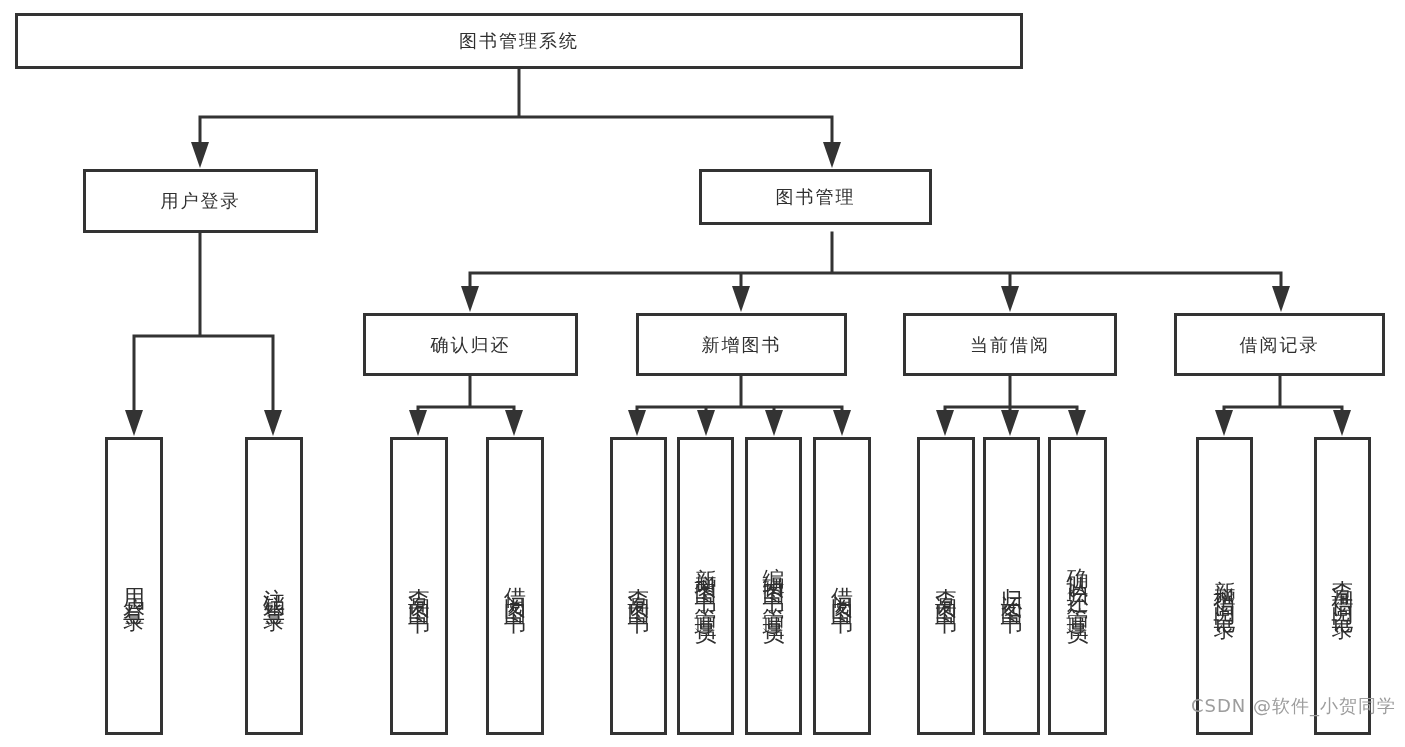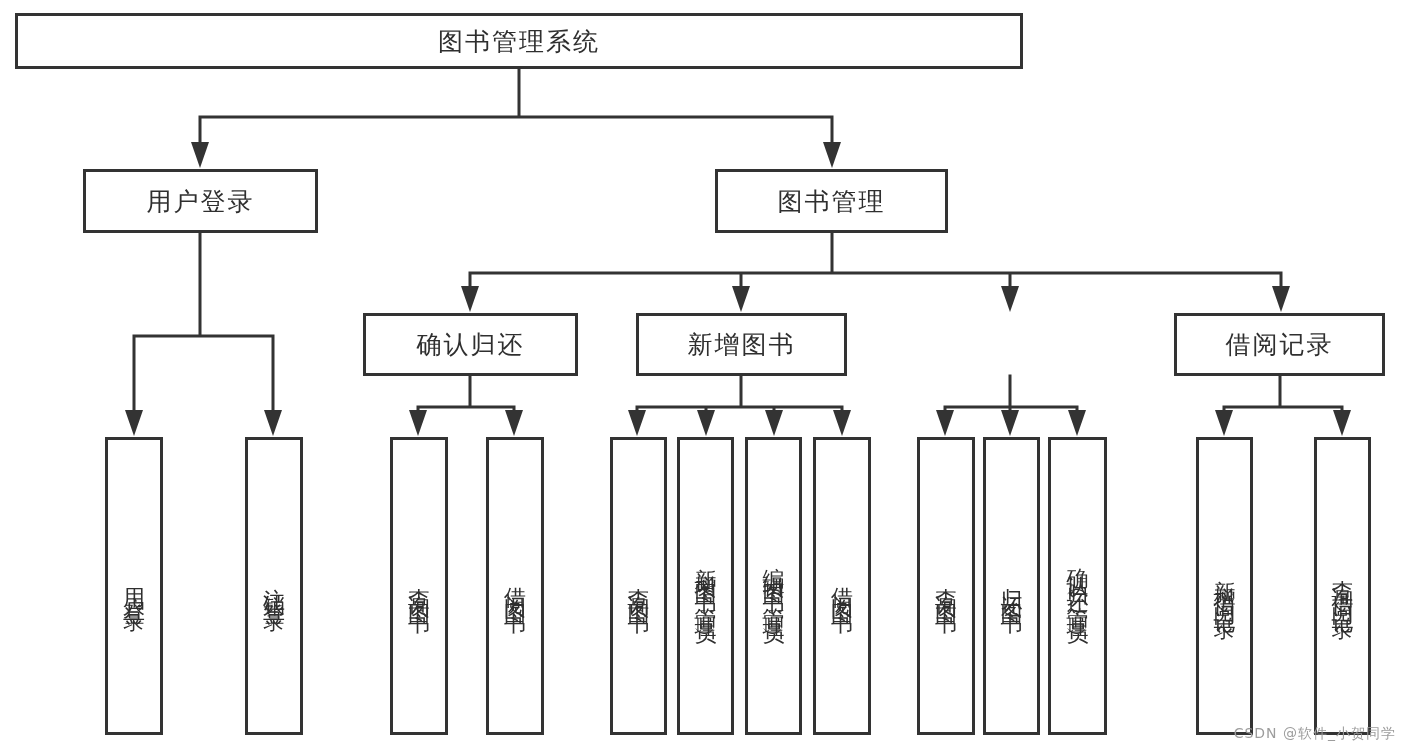--- a/index.html
+++ b/index.html
@@ -17,32 +17,32 @@
   }
   .wires{position:absolute;left:0;top:0;}
   .wire{stroke:var(--line-color);stroke-width:3;fill:none;stroke-linecap:square;}
   .arrow{fill:var(--line-color);stroke:none;}
   .node{
     position:absolute;background:var(--box-bg);
     border:3px solid var(--line-color);
     display:flex;align-items:center;justify-content:center;
     color:var(--text-color);
   }
-  .h-label{font-size:25px;letter-spacing:2px;white-space:nowrap;}
+  .h-label{font-size:18px;letter-spacing:2px;white-space:nowrap;}
   .v-label{
     writing-mode:vertical-rl;
     text-orientation:mixed;
     font-size:22px;
     letter-spacing:8px;
     line-height:1.1;
     white-space:nowrap;
   }
   .watermark{
-    position:absolute;top:725px;right:9px;
-    font-size:14px;color:var(--watermark-color);
+    position:absolute;top:694px;right:9px;
+    font-size:18px;color:var(--watermark-color);
     letter-spacing:1px;white-space:nowrap;margin-left:48px;
   }
 </style>
 </head>
 <body>
 
 <div class="stage">
 
   <svg class="wires" width="1405" height="747" viewBox="0 0 1405 747" aria-hidden="true">
 
@@ -80,29 +80,32 @@
     <polygon class="arrow" points="1333,410 1351,410 1342,436"></polygon>
   </svg>
 
   <div class="node" style="left:15px;top:13px;width:1008px;height:56px">
     <span class="h-label">图书管理系统</span>
   </div>
 
   <div class="node" style="left:83px;top:169px;width:235px;height:64px">
     <span class="h-label">用户登录</span>
   </div>
-  <div class="node" style="left:715px;top:169px;width:233px;height:64px">
+  <div class="node" style="left:699px;top:169px;width:233px;height:56px">
     <span class="h-label">图书管理</span>
   </div>
 
   <div class="node" style="left:363px;top:313px;width:215px;height:63px">
     <span class="h-label">确认归还</span>
   </div>
   <div class="node" style="left:636px;top:313px;width:211px;height:63px">
     <span class="h-label">新增图书</span>
+  </div>
+  <div class="node" style="left:903px;top:313px;width:214px;height:63px">
+    <span class="h-label">当前借阅</span>
   </div>
   <div class="node" style="left:1174px;top:313px;width:211px;height:63px">
     <span class="h-label">借阅记录</span>
   </div>
 
   <div class="node" style="left:105px;top:437px;width:58px;height:298px">
     <span class="v-label">用户登录</span>
   </div>
   <div class="node" style="left:245px;top:437px;width:58px;height:298px">
     <span class="v-label">注销登录</span>

